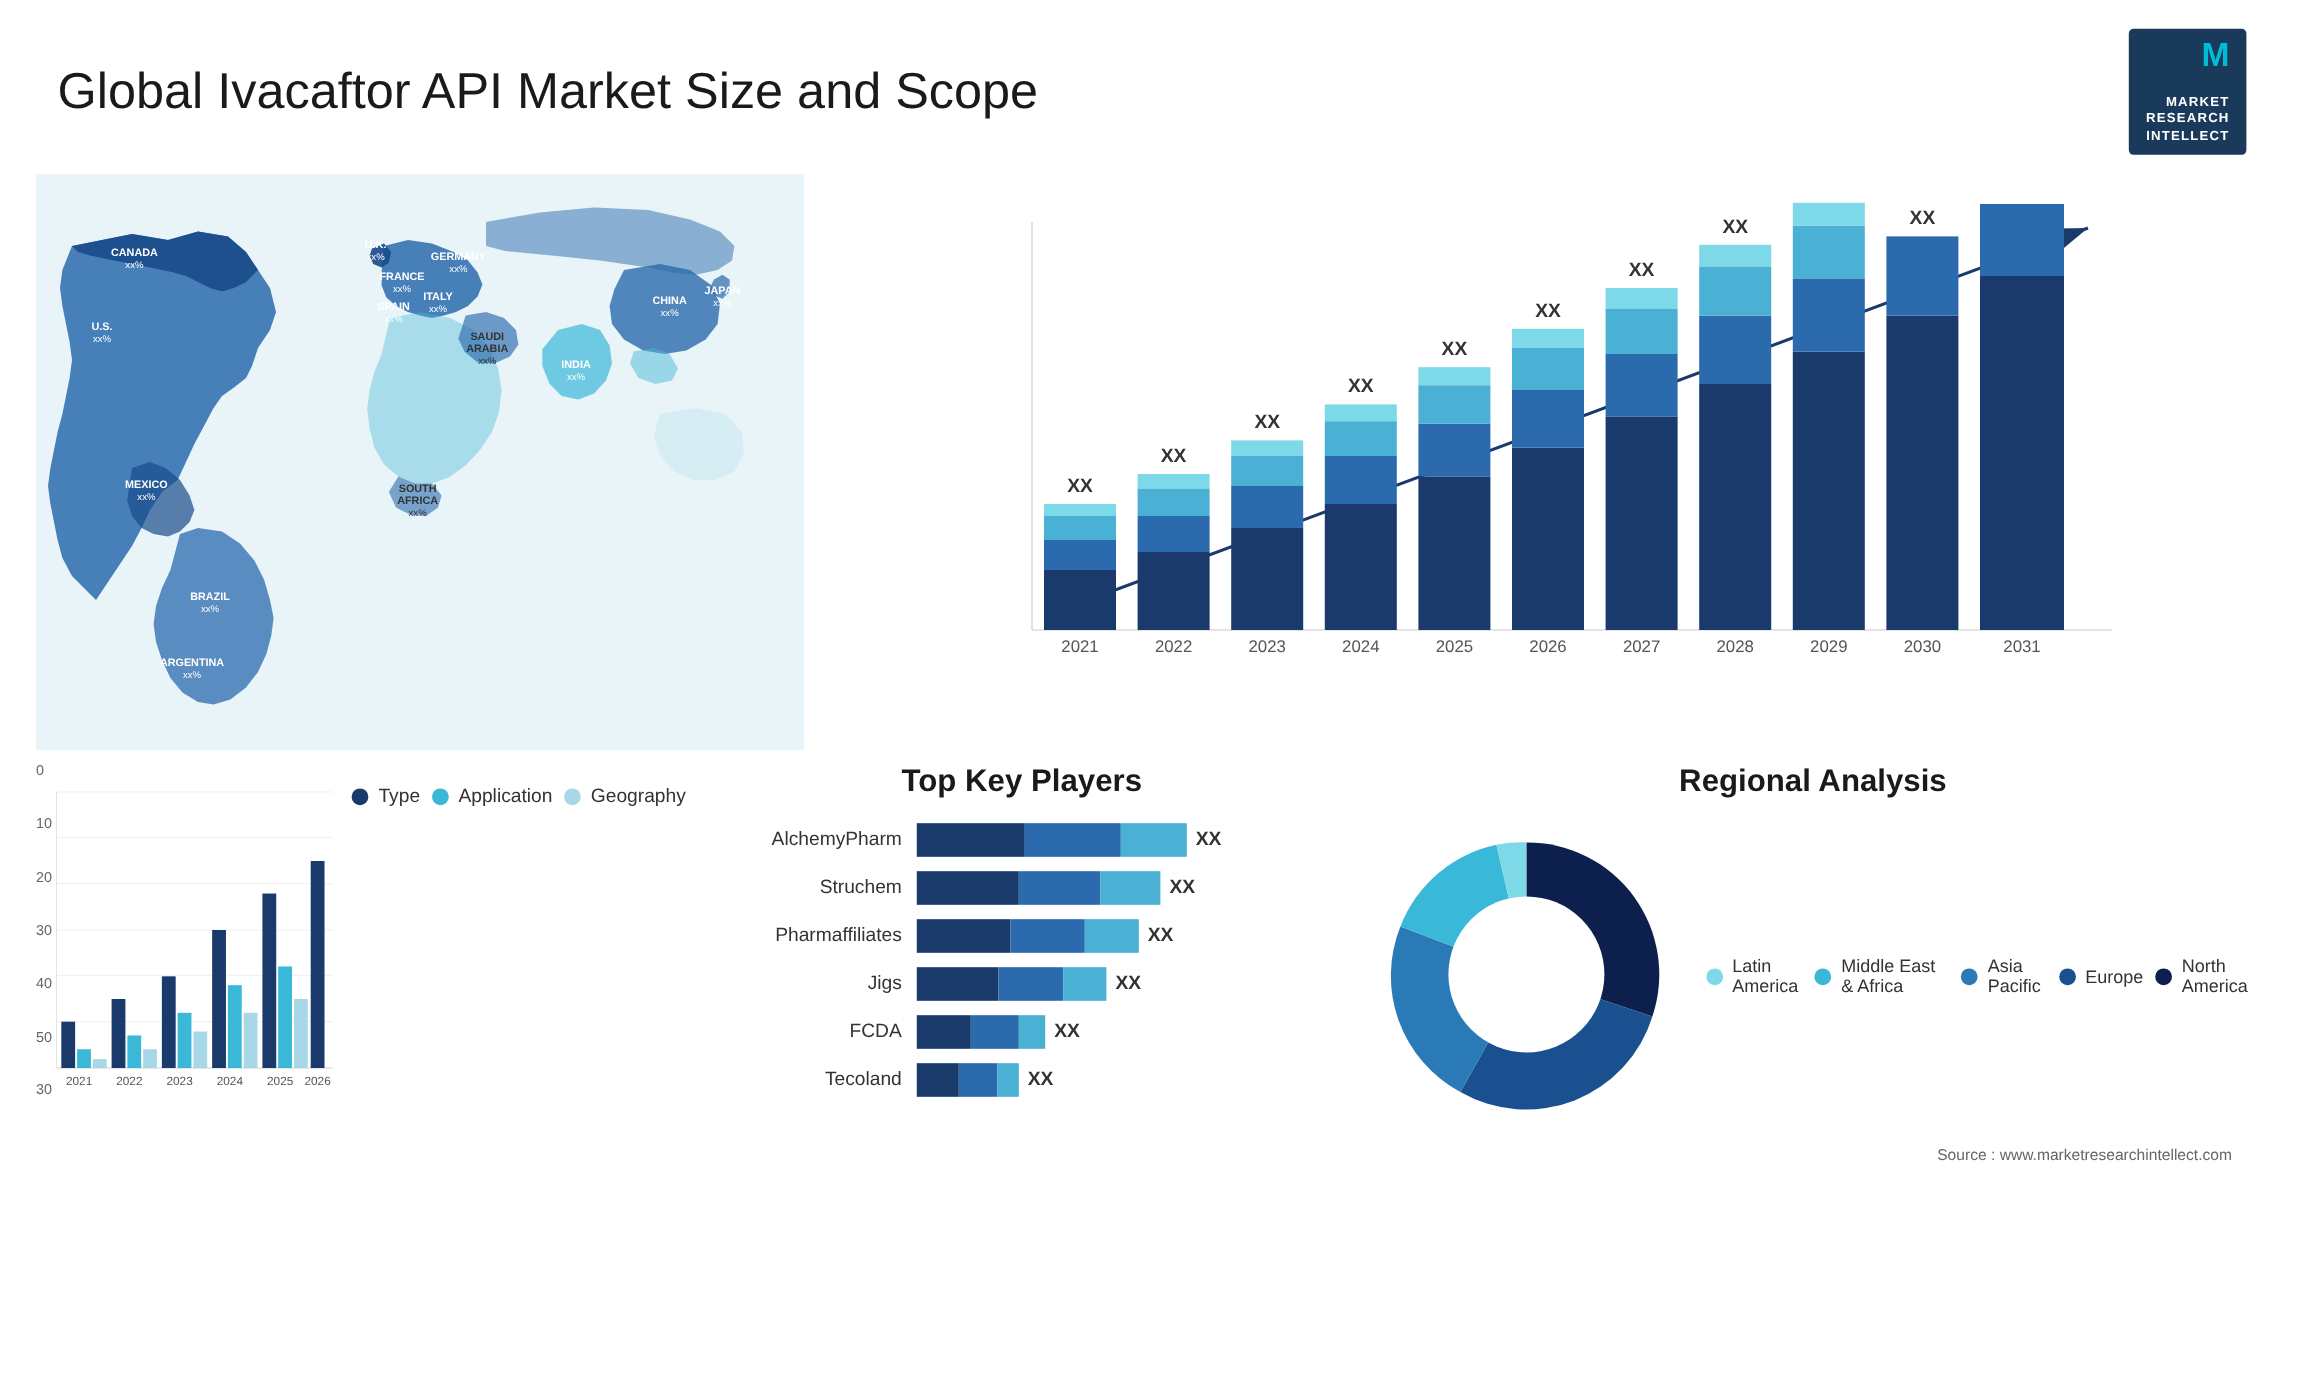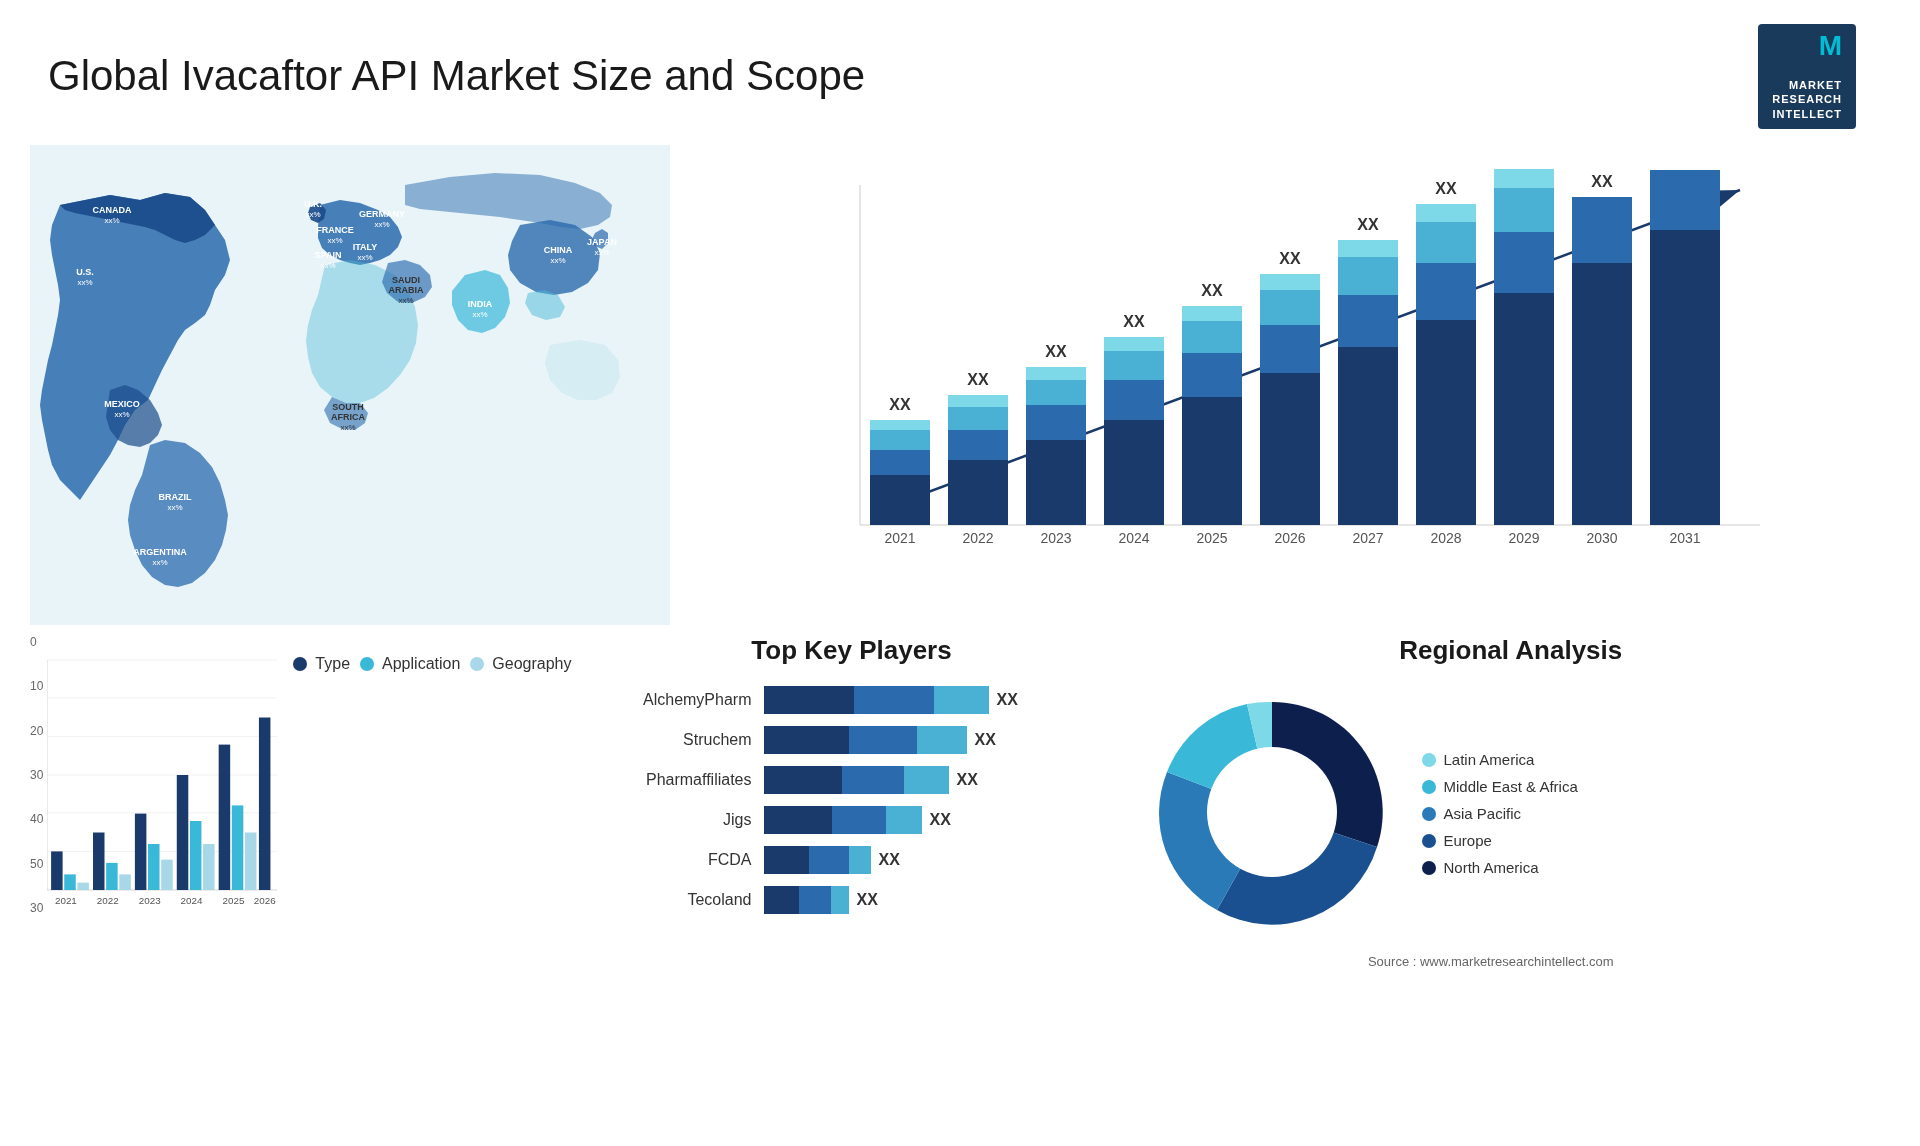--- a/index.html
+++ b/index.html
@@ -10,21 +10,21 @@
       font-family: 'Arial', sans-serif;
       overflow: hidden;
       position: relative;
     }
 
     
     .header {
       display: flex;
       justify-content: space-between;
       align-items: center;
-      padding: 24px 64px 16px 48px;
+      padding: 24px 48px 16px 48px;
     }
     .main-title {
       font-size: 42px;
       font-weight: 400;
       color: #1a1a1a;
     }
     .logo-area {
       display: flex;
       align-items: center;
       gap: 10px;
@@ -171,21 +171,21 @@
       display: flex;
       align-items: center;
       gap: 20px;
       padding: 0 20px;
     }
     .donut-wrapper {
       flex-shrink: 0;
     }
     .regional-legend {
       display: flex;
-      flex-direction: column;
+      flex-direction: row;
       gap: 10px;
     }
     .regional-legend-item {
       display: flex;
       align-items: center;
       gap: 8px;
       font-size: 15px;
       color: #333;
     }
     .regional-dot {
@@ -603,16 +603,16 @@
           <div class="regional-dot" style="background:#1a5090;"></div>
           <span>Europe</span>
         </div>
         <div class="regional-legend-item">
           <div class="regional-dot" style="background:#0d1f4c;"></div>
           <span>North America</span>
         </div>
       </div>
     </div>
 
-    <p class="source-text" style="margin-top:8px;text-align:center;">Source : www.marketresearchintellect.com</p>
+    <p class="source-text" style="margin-top:8px;">Source : www.marketresearchintellect.com</p>
   </div>
 
 </div>
 
 </body></html>

